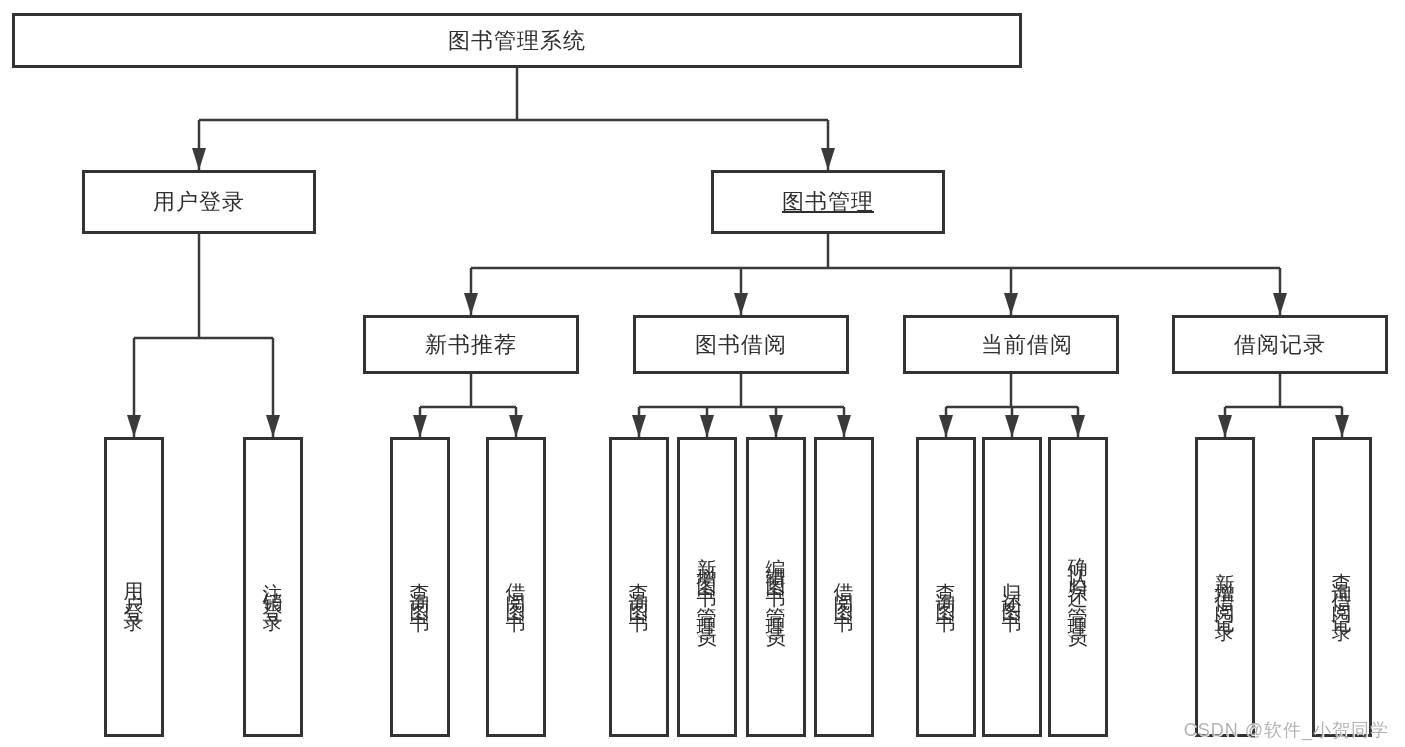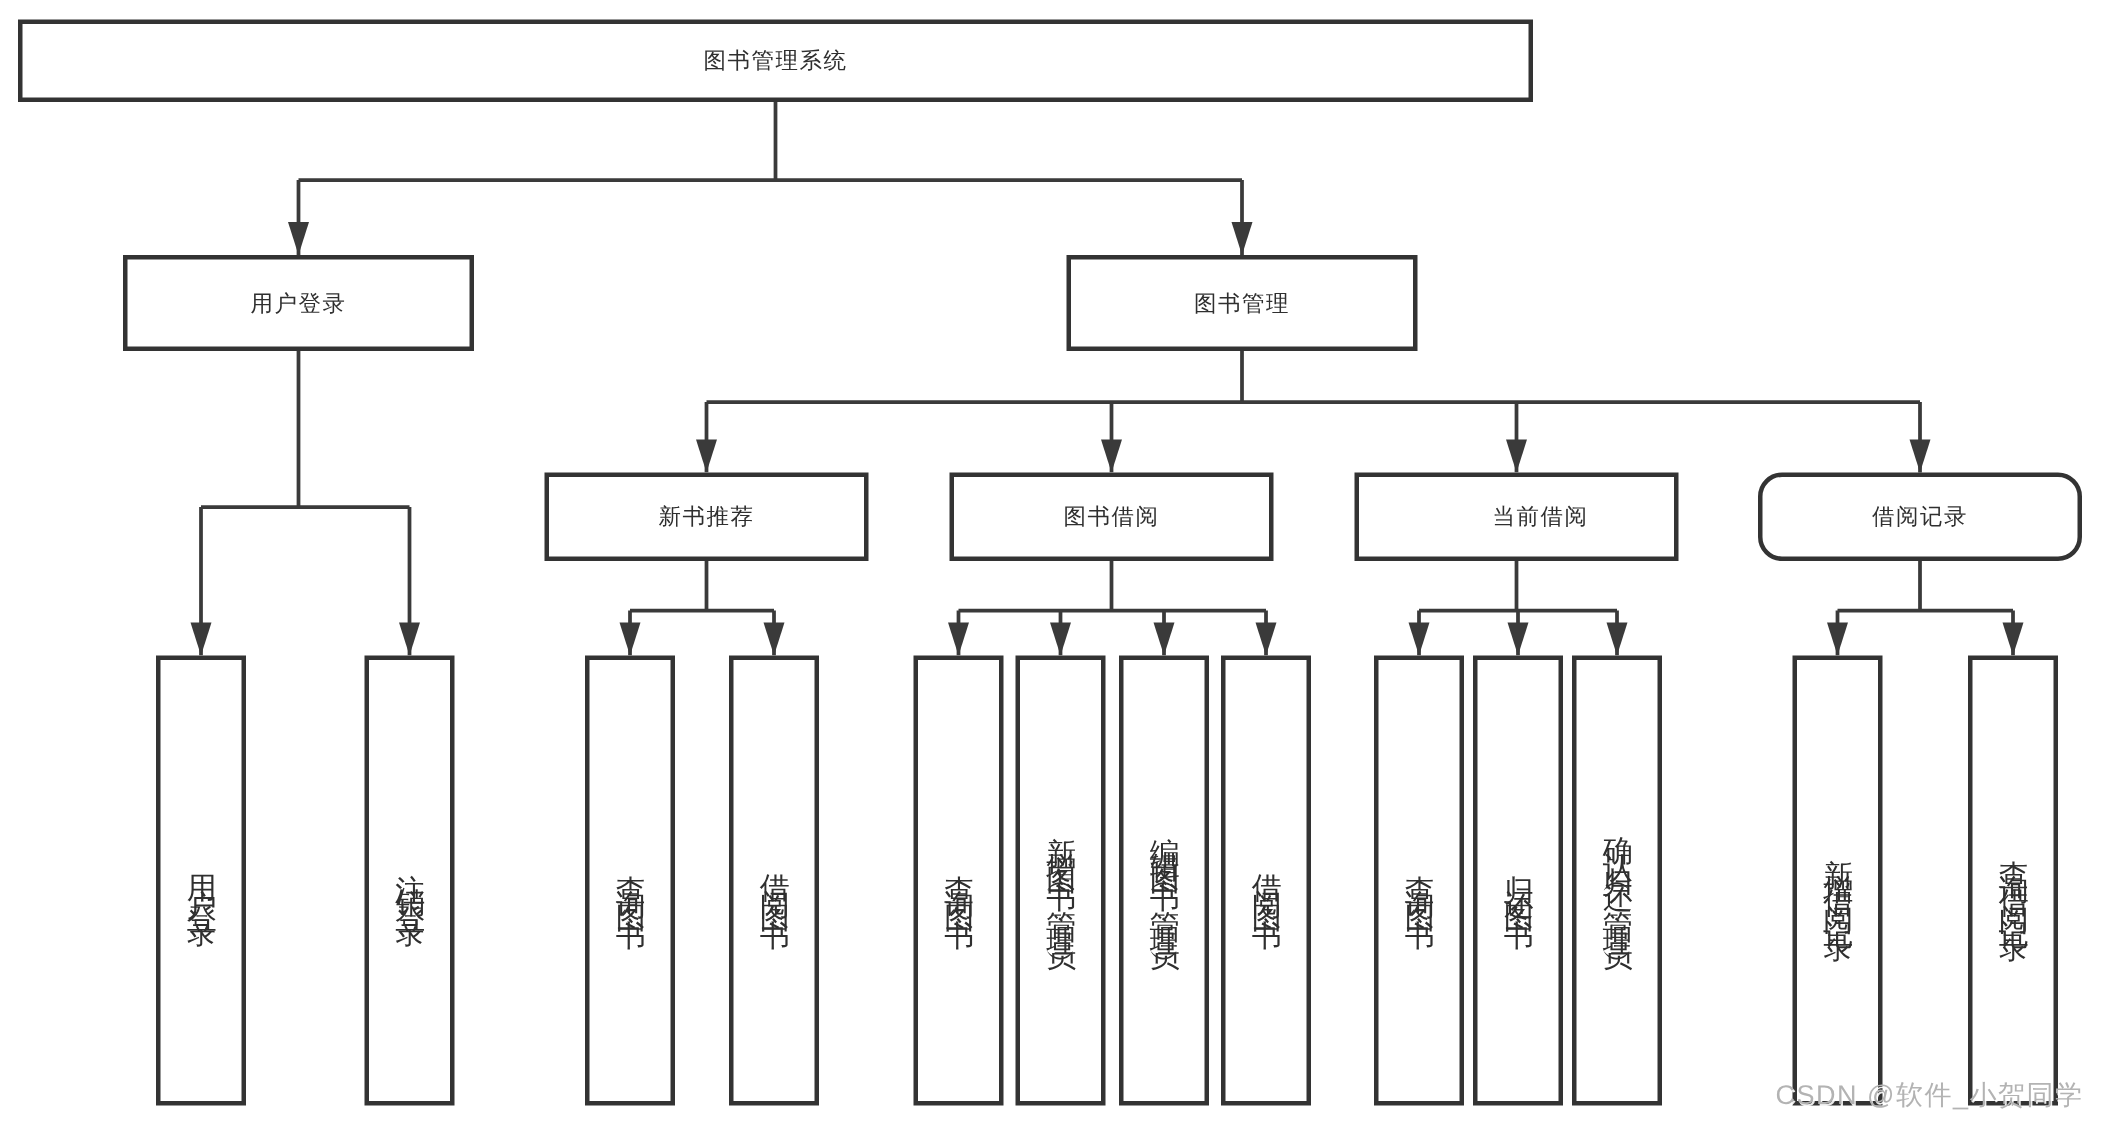--- a/index.html
+++ b/index.html
@@ -31,21 +31,21 @@
   .node {
     position: absolute;
     background: #fff;
     border: 3px solid var(--box_border);
     display: flex;
     align-items: center;
     justify-content: center;
     color: var(--text);
   }
   .node.h {
-    font-size: 15px;
+    font-size: 22px;
     letter-spacing: 1px;
     white-space: nowrap;
     text-align: right;
   }
   .node.leaf .vtext {
     writing-mode: vertical-rl;
     text-orientation: mixed;
     font-size: 20px;
     letter-spacing: 10px;
     line-height: 1;
@@ -131,26 +131,26 @@
       <path d="M1005 415 h14 L1012 437 z"></path>
       <path d="M1071 415 h14 L1078 437 z"></path>
       <path d="M1218 415 h14 L1225 437 z"></path>
       <path d="M1335 415 h14 L1342 437 z"></path>
     </g>
   </svg>
 
   <div class="node h" style="left:12px; top:13px; width:1010px; height:55px;">图书管理系统</div>
 
   <div class="node h" style="left:82px; top:170px; width:234px; height:64px;">用户登录</div>
-  <div class="node h" style="left:711px; top:170px; width:234px; height:64px;">图书管理</div>
+  <div class="node h" style="left:711px; top:170px; width:234px; height:64px;text-decoration:underline;">图书管理</div>
 
   <div class="node h" style="left:363px; top:315px; width:216px; height:59px;">新书推荐</div>
   <div class="node h" style="left:633px; top:315px; width:216px; height:59px;">图书借阅</div>
   <div class="node h" style="left:903px; top:315px; width:216px; height:59px;padding-left:32px;">当前借阅</div>
-  <div class="node h" style="left:1172px; top:315px; width:216px; height:59px;border-radius:16px;">借阅记录</div>
+  <div class="node h" style="left:1172px; top:315px; width:216px; height:59px;">借阅记录</div>
 
   <div class="node leaf" style="left:104px; top:437px; width:60px; height:300px;">
     <span class="vtext">用户登录</span>
   </div>
   <div class="node leaf" style="left:243px; top:437px; width:60px; height:300px;">
     <span class="vtext">注销登录</span>
   </div>
 
   <div class="node leaf" style="left:390px; top:437px; width:60px; height:300px;">
     <span class="vtext">查询图书</span>

